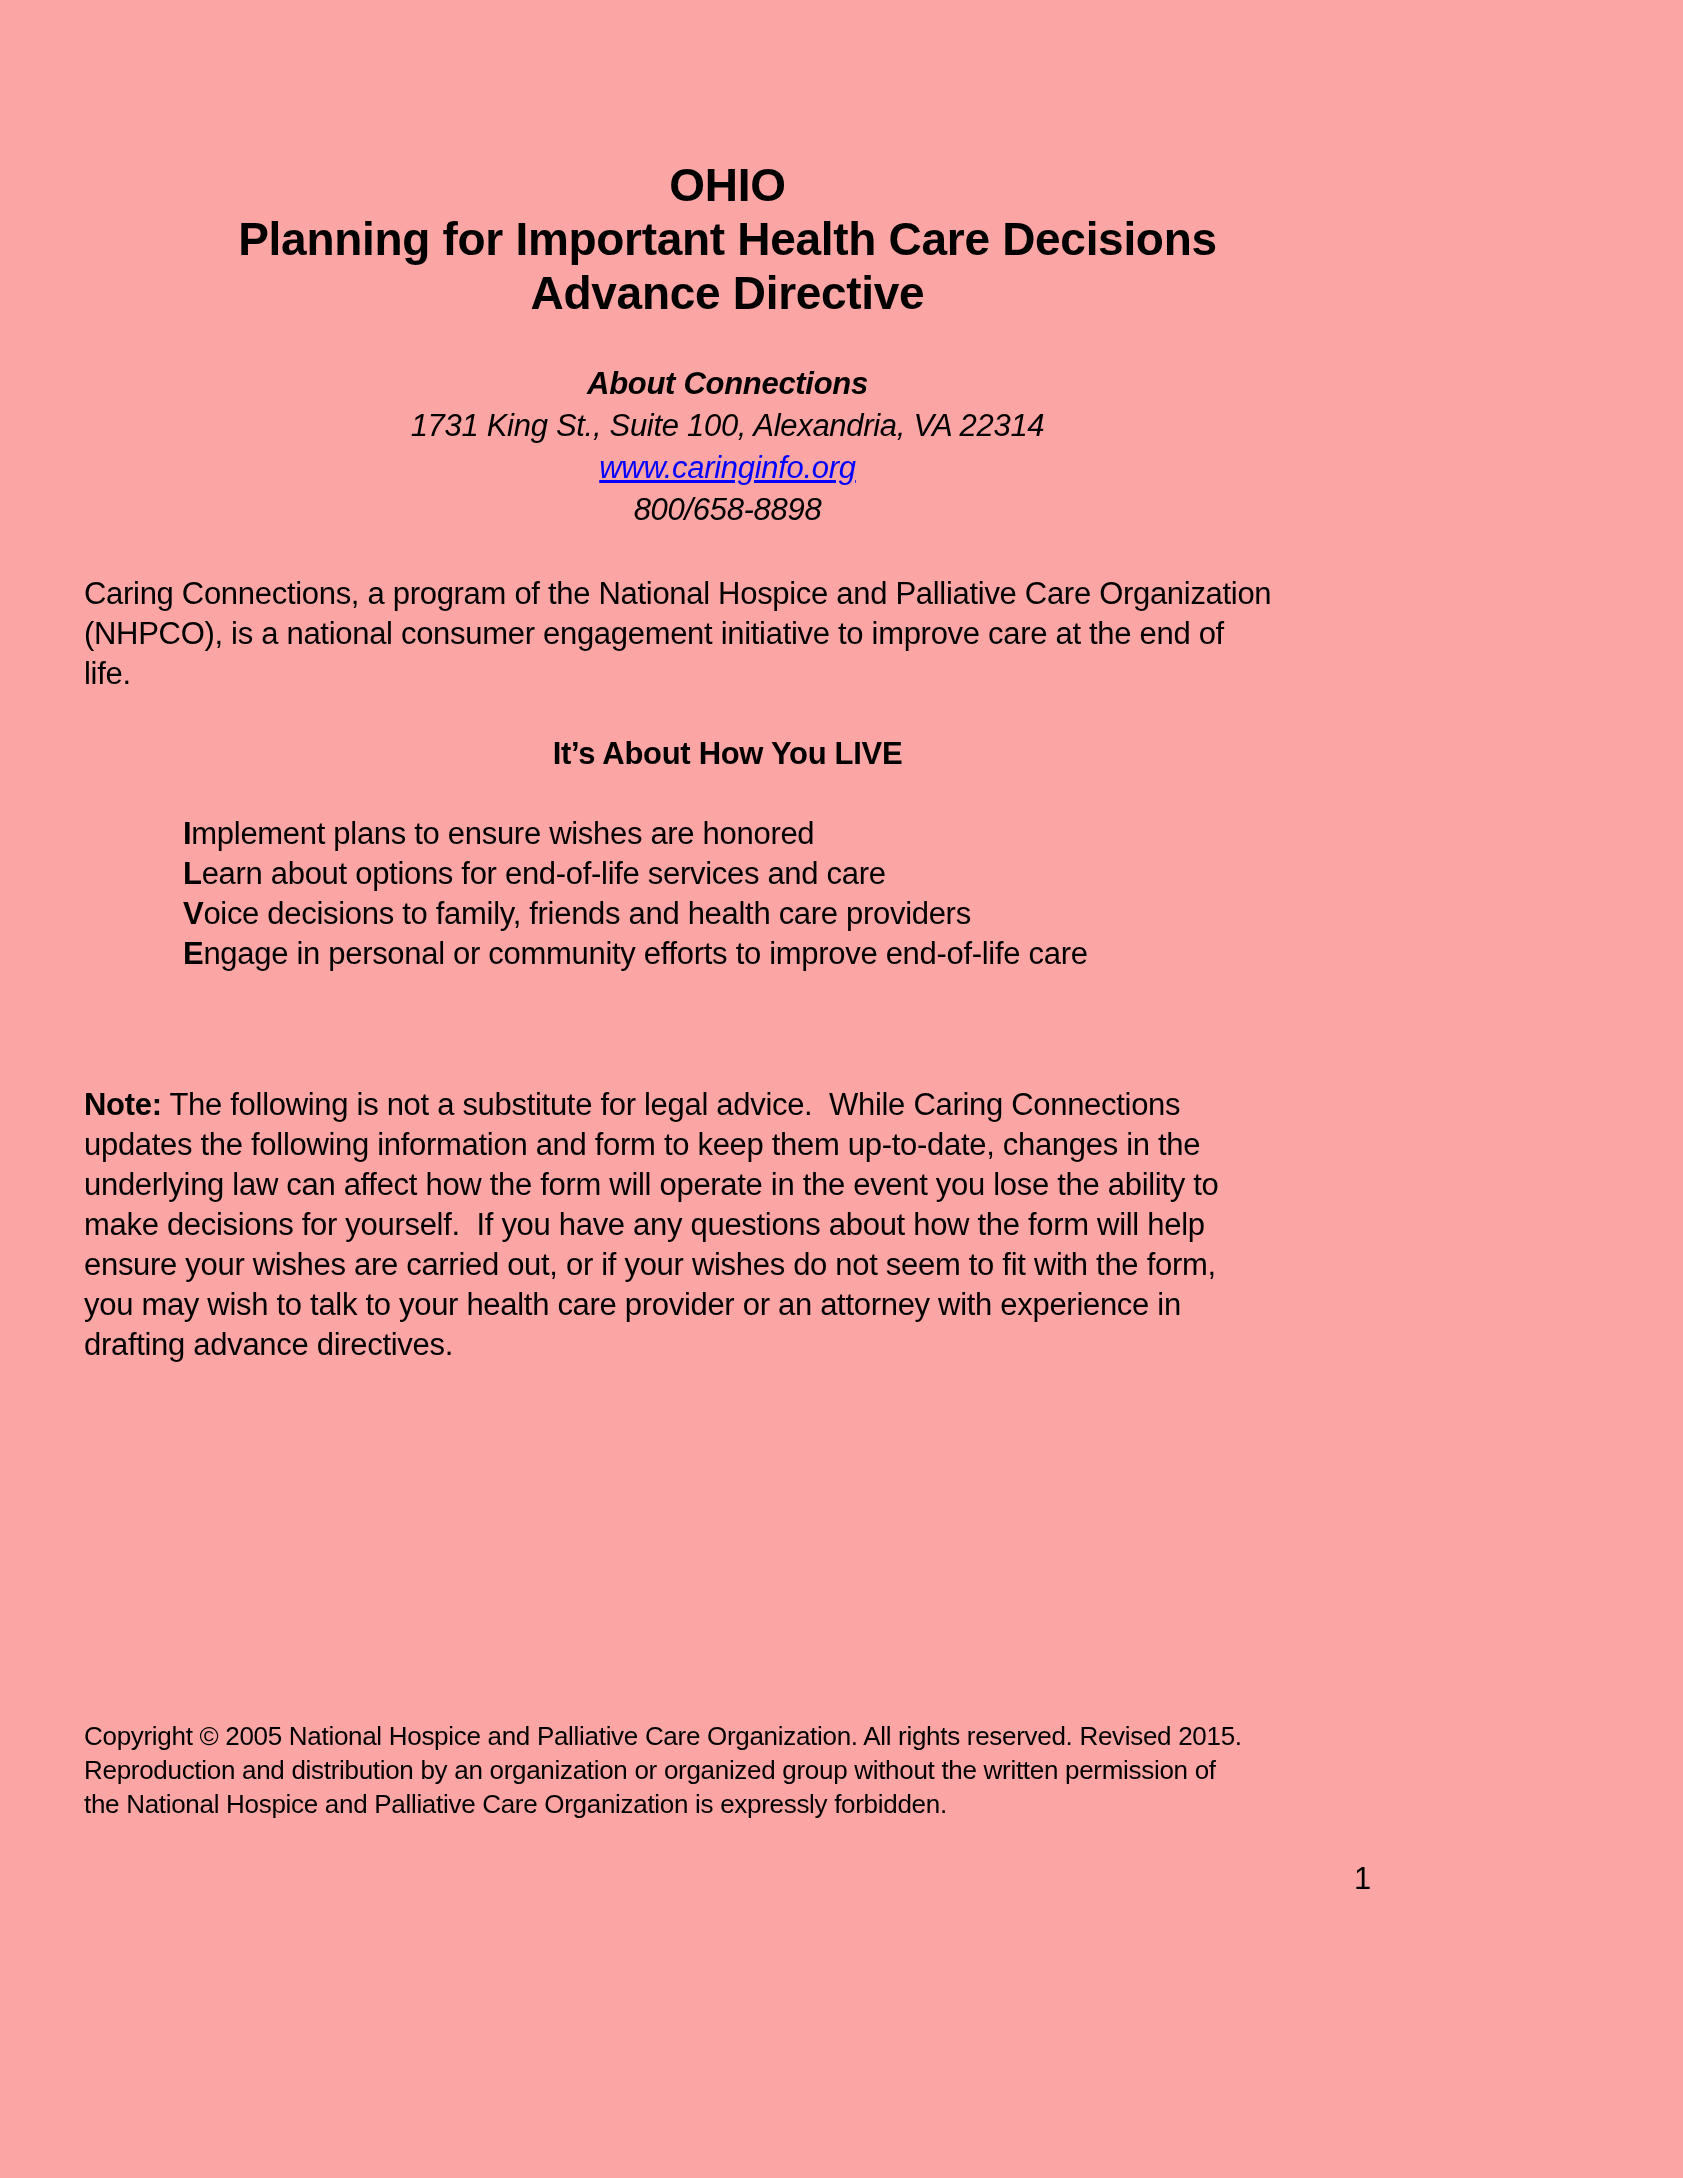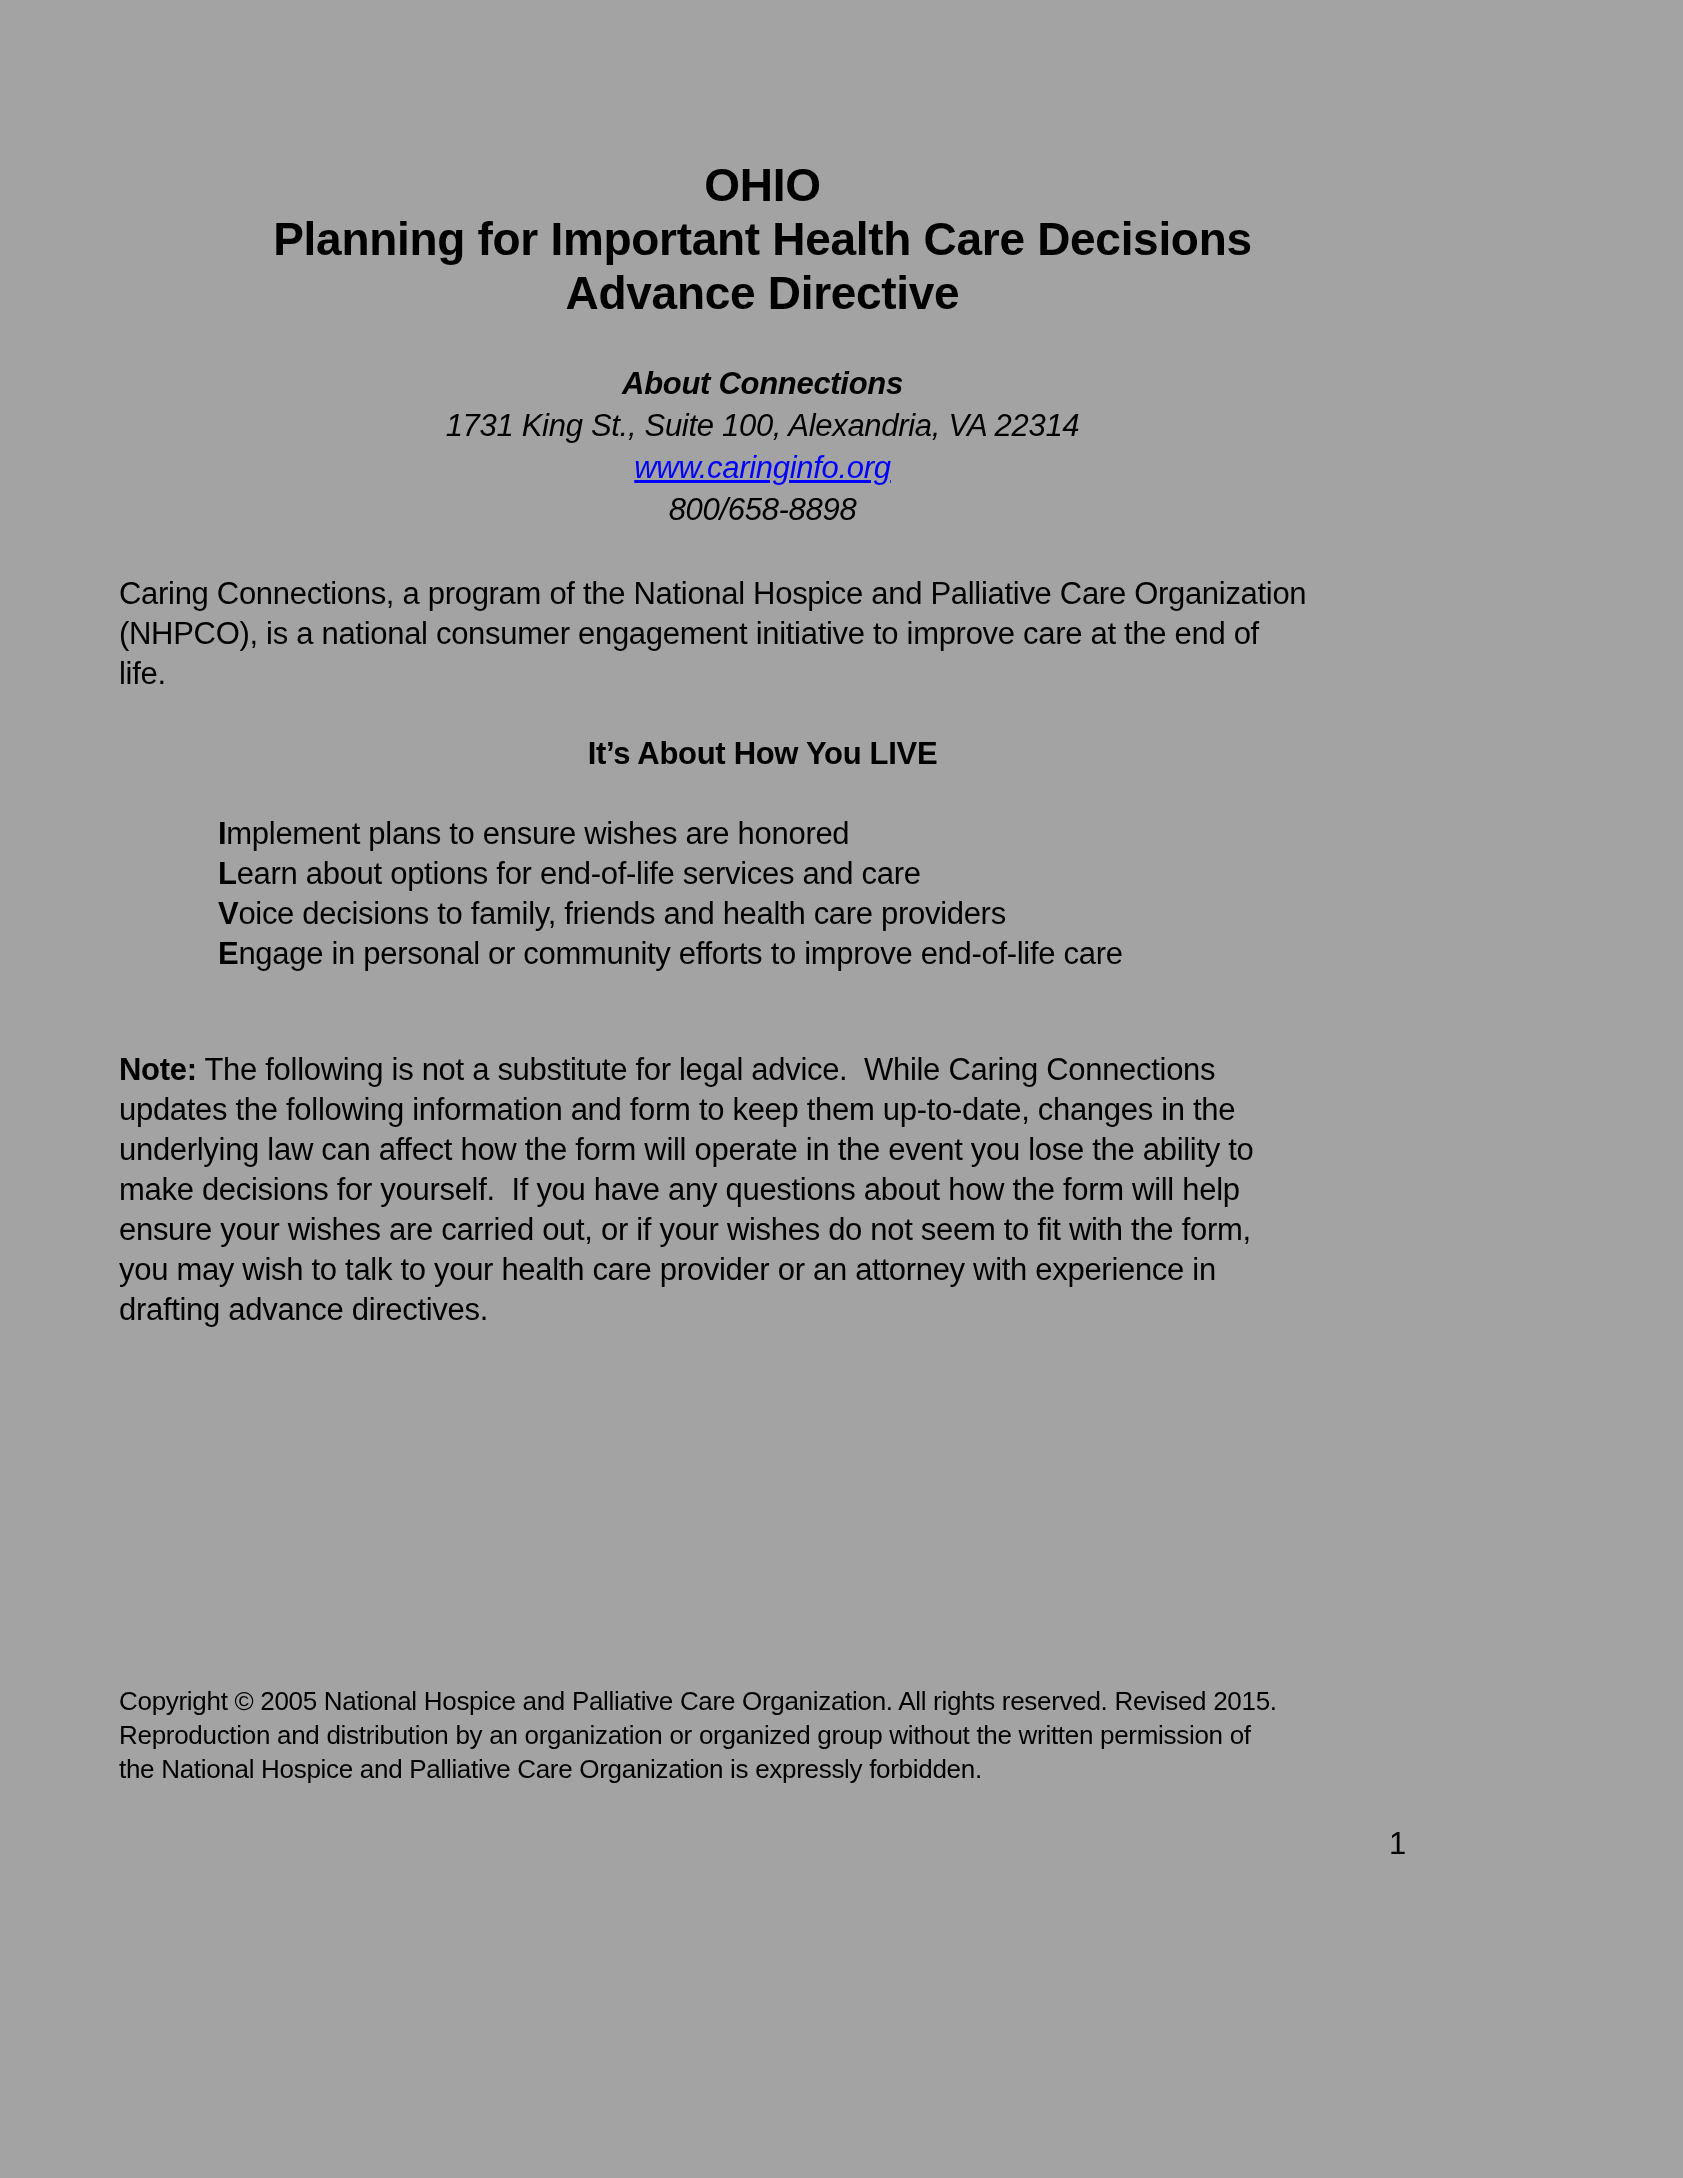--- a/index.html
+++ b/index.html
@@ -1,41 +1,41 @@
 <!DOCTYPE html>
 <html><head>
 <meta charset="utf-8">
 <style>
   html, body { margin: 0; padding: 0; background: #ffffff; }
   .page {
     position: relative;
     width: 1683px;
     height: 2178px;
     box-sizing: border-box;
-    padding: 158px 59px 0 119px;
-    background: #a3a3a3;
+    padding: 158px 59px 0 84px;
+    background: #fca5a5;
     color: #000000;
     font-family: "Liberation Sans", sans-serif;
     font-size: 31px;
     letter-spacing: -0.3px;
     line-height: 40px;
   }
   .center-block { width: 1287px; text-align: center; }
   .title { font-weight: bold; font-size: 46px; line-height: 54px; }
   .address { margin-top: 43px; font-style: italic; line-height: 42px; }
   .address .org-name { font-weight: bold; }
   .address a { color: #0000FF; }
   p { margin: 0; white-space: pre-line; }
   .intro { margin-top: 43px; }
   .section-heading { margin-top: 40px; font-weight: bold; }
   .campaign { margin-top: 40px; }
   .campaign .lead { font-style: italic; }
   .live-list { margin-top: 40px; margin-left: 99px; }
   .live-list .live-item b { font-weight: bold; }
-  .note { margin-top: 76px; }
+  .note { margin-top: 111px; }
   .note b { font-weight: bold; }
   .copyright { margin-top: 354px; font-size: 26px; line-height: 34px; letter-spacing: -0.3px; }
   .page-number { margin-top: 40px; width: 1287px; text-align: right; line-height: 36px; }
 </style>
 </head>
 <body>
 
 <div class="page">
 
   <header class="center-block title">

